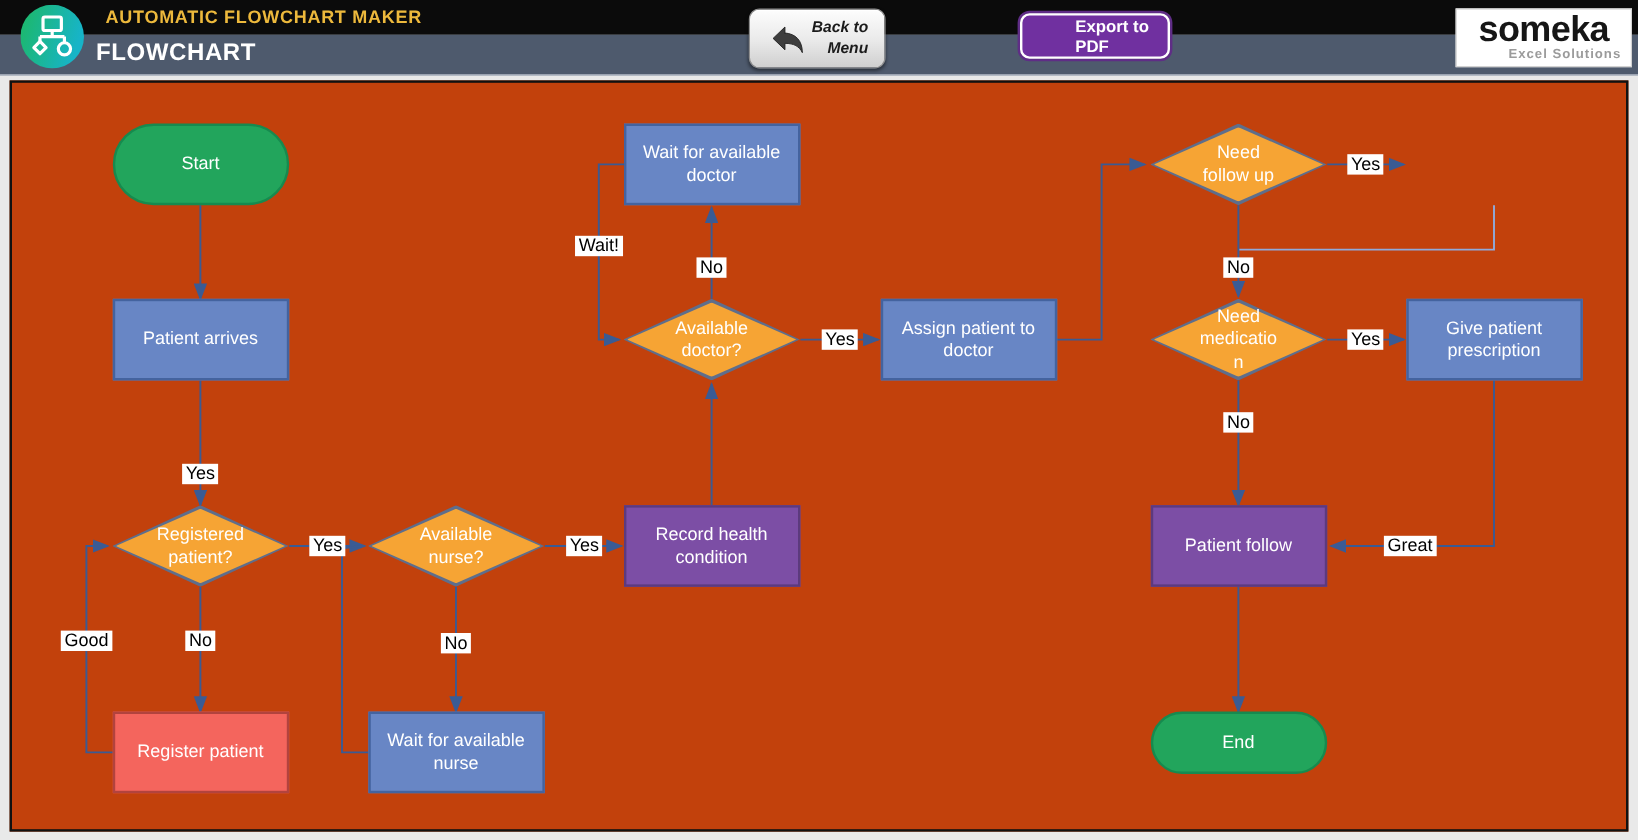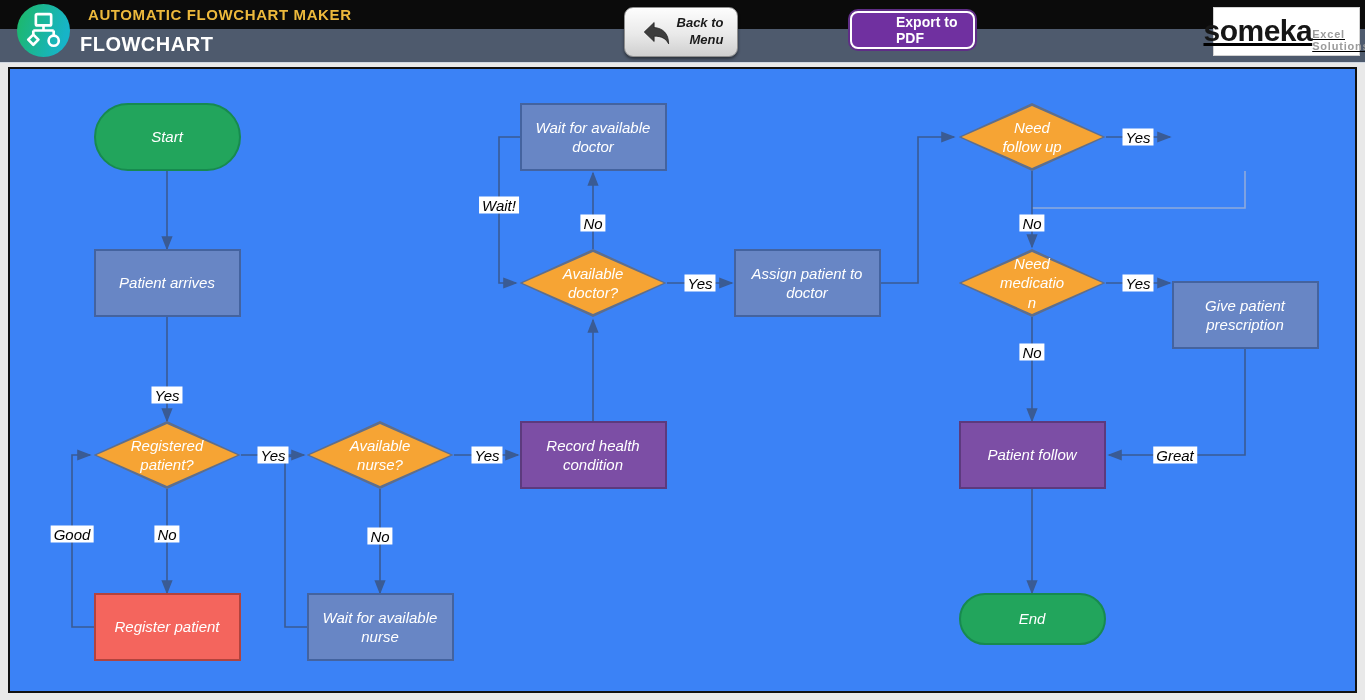--- a/index.html
+++ b/index.html
@@ -35,30 +35,29 @@
   .export-btn{
     position:absolute;left:850px;top:11px;width:125px;height:38px;z-index:3;
     background:#7030a0;border:2px solid #ffffff;border-radius:8px;
     box-shadow:0 0 0 2px #5f2d86;box-sizing:border-box;
     color:#fff;font-size:14px;font-weight:bold;
     display:flex;align-items:center;justify-content:center;cursor:pointer;padding-left:44px;
   }
   .logo{
     position:absolute;left:1213px;top:7px;width:147px;height:49px;z-index:3;
     background:#ffffff;border:1px solid #d2d2d2;box-sizing:border-box;
-    display:flex;align-items:flex-end;justify-content:center;
+    display:flex;flex-direction:column;align-items:flex-end;justify-content:center;
     padding:2px 8px 3px 8px;
-    text-decoration:underline;
   }
   .logo .brand{font-size:30px;font-weight:bold;color:#161616;line-height:.95;letter-spacing:-.5px;align-self:center}
   .logo .tagline{font-size:11px;font-weight:bold;color:#9b9b9b;margin-top:-1px;letter-spacing:.8px}
   
   .canvas{
     position:absolute;left:8px;top:67px;width:1349px;height:626px;
-    background:#3b82f6;border:2px solid #111;box-sizing:border-box;font-style:italic;
+    background:#c2410c;border:2px solid #111;box-sizing:border-box;
   }
   #diagram{position:absolute;left:0;top:0;width:1345px;height:622px}
   #edges-svg{position:absolute;left:0;top:0}
   .node{
     position:absolute;display:flex;align-items:center;justify-content:center;
     box-sizing:border-box;color:#fff;font-size:15px;line-height:1.28;
     text-align:center;white-space:pre-line;cursor:default;
   }
   .node .nlabel{position:relative;z-index:2;padding:0 3px}
   .node.rect{border-style:solid;border-width:2px}
@@ -159,21 +158,21 @@
 doctor?</span></div>
       <div class="node rect" style="left: 509.5px; top: 34px; width: 147px; height: 68px; background: rgb(104, 134, 197); border-color: rgb(68, 99, 159);"><span class="nlabel">Wait for available
 doctor</span></div>
       <div class="node rect" style="left: 723.5px; top: 180px; width: 147px; height: 68px; background: rgb(104, 134, 197); border-color: rgb(68, 99, 159);"><span class="nlabel">Assign patient to
 doctor</span></div>
       <div class="node decision" style="left: 948.5px; top: 34px; width: 147px; height: 68px;"><div class="d-layer d-border" style="background: rgb(94, 110, 140);"></div><div class="d-layer d-fill" style="background: rgb(246, 164, 52);"></div><span class="nlabel">Need
 follow up</span></div>
       <div class="node decision" style="left: 948.5px; top: 180px; width: 147px; height: 68px;"><div class="d-layer d-border" style="background: rgb(94, 110, 140);"></div><div class="d-layer d-fill" style="background: rgb(246, 164, 52);"></div><span class="nlabel">Need
 medicatio
 n</span></div>
-      <div class="node rect" style="left: 1161.5px; top: 180px; width: 147px; height: 68px; background: rgb(104, 134, 197); border-color: rgb(68, 99, 159); margin-top: 32px;"><span class="nlabel">Give patient
+      <div class="node rect" style="left: 1161.5px; top: 180px; width: 147px; height: 68px; background: rgb(104, 134, 197); border-color: rgb(68, 99, 159);"><span class="nlabel">Give patient
 prescription</span></div>
       <div class="node rect" style="left: 948.5px; top: 352px; width: 147px; height: 68px; background: rgb(124, 78, 165); border-color: rgb(92, 58, 126);"><span class="nlabel">Patient follow</span></div>
       <div class="node rect terminator" style="left: 948.5px; top: 524px; width: 147px; height: 52px; background: rgb(34, 165, 92); border-color: rgb(23, 138, 79);"><span class="nlabel">End</span></div>
       <div class="edge-label" style="left: 157px; top: 326px;">Yes</div>
       <div class="edge-label" style="left: 157px; top: 465px;">No</div>
       <div class="edge-label" style="left: 62px; top: 465px;">Good</div>
       <div class="edge-label" style="left: 263px; top: 386px;">Yes</div>
       <div class="edge-label" style="left: 370px; top: 467px;">No</div>
       <div class="edge-label" style="left: 477px; top: 386px;">Yes</div>
       <div class="edge-label" style="left: 583px; top: 154px;">No</div>

